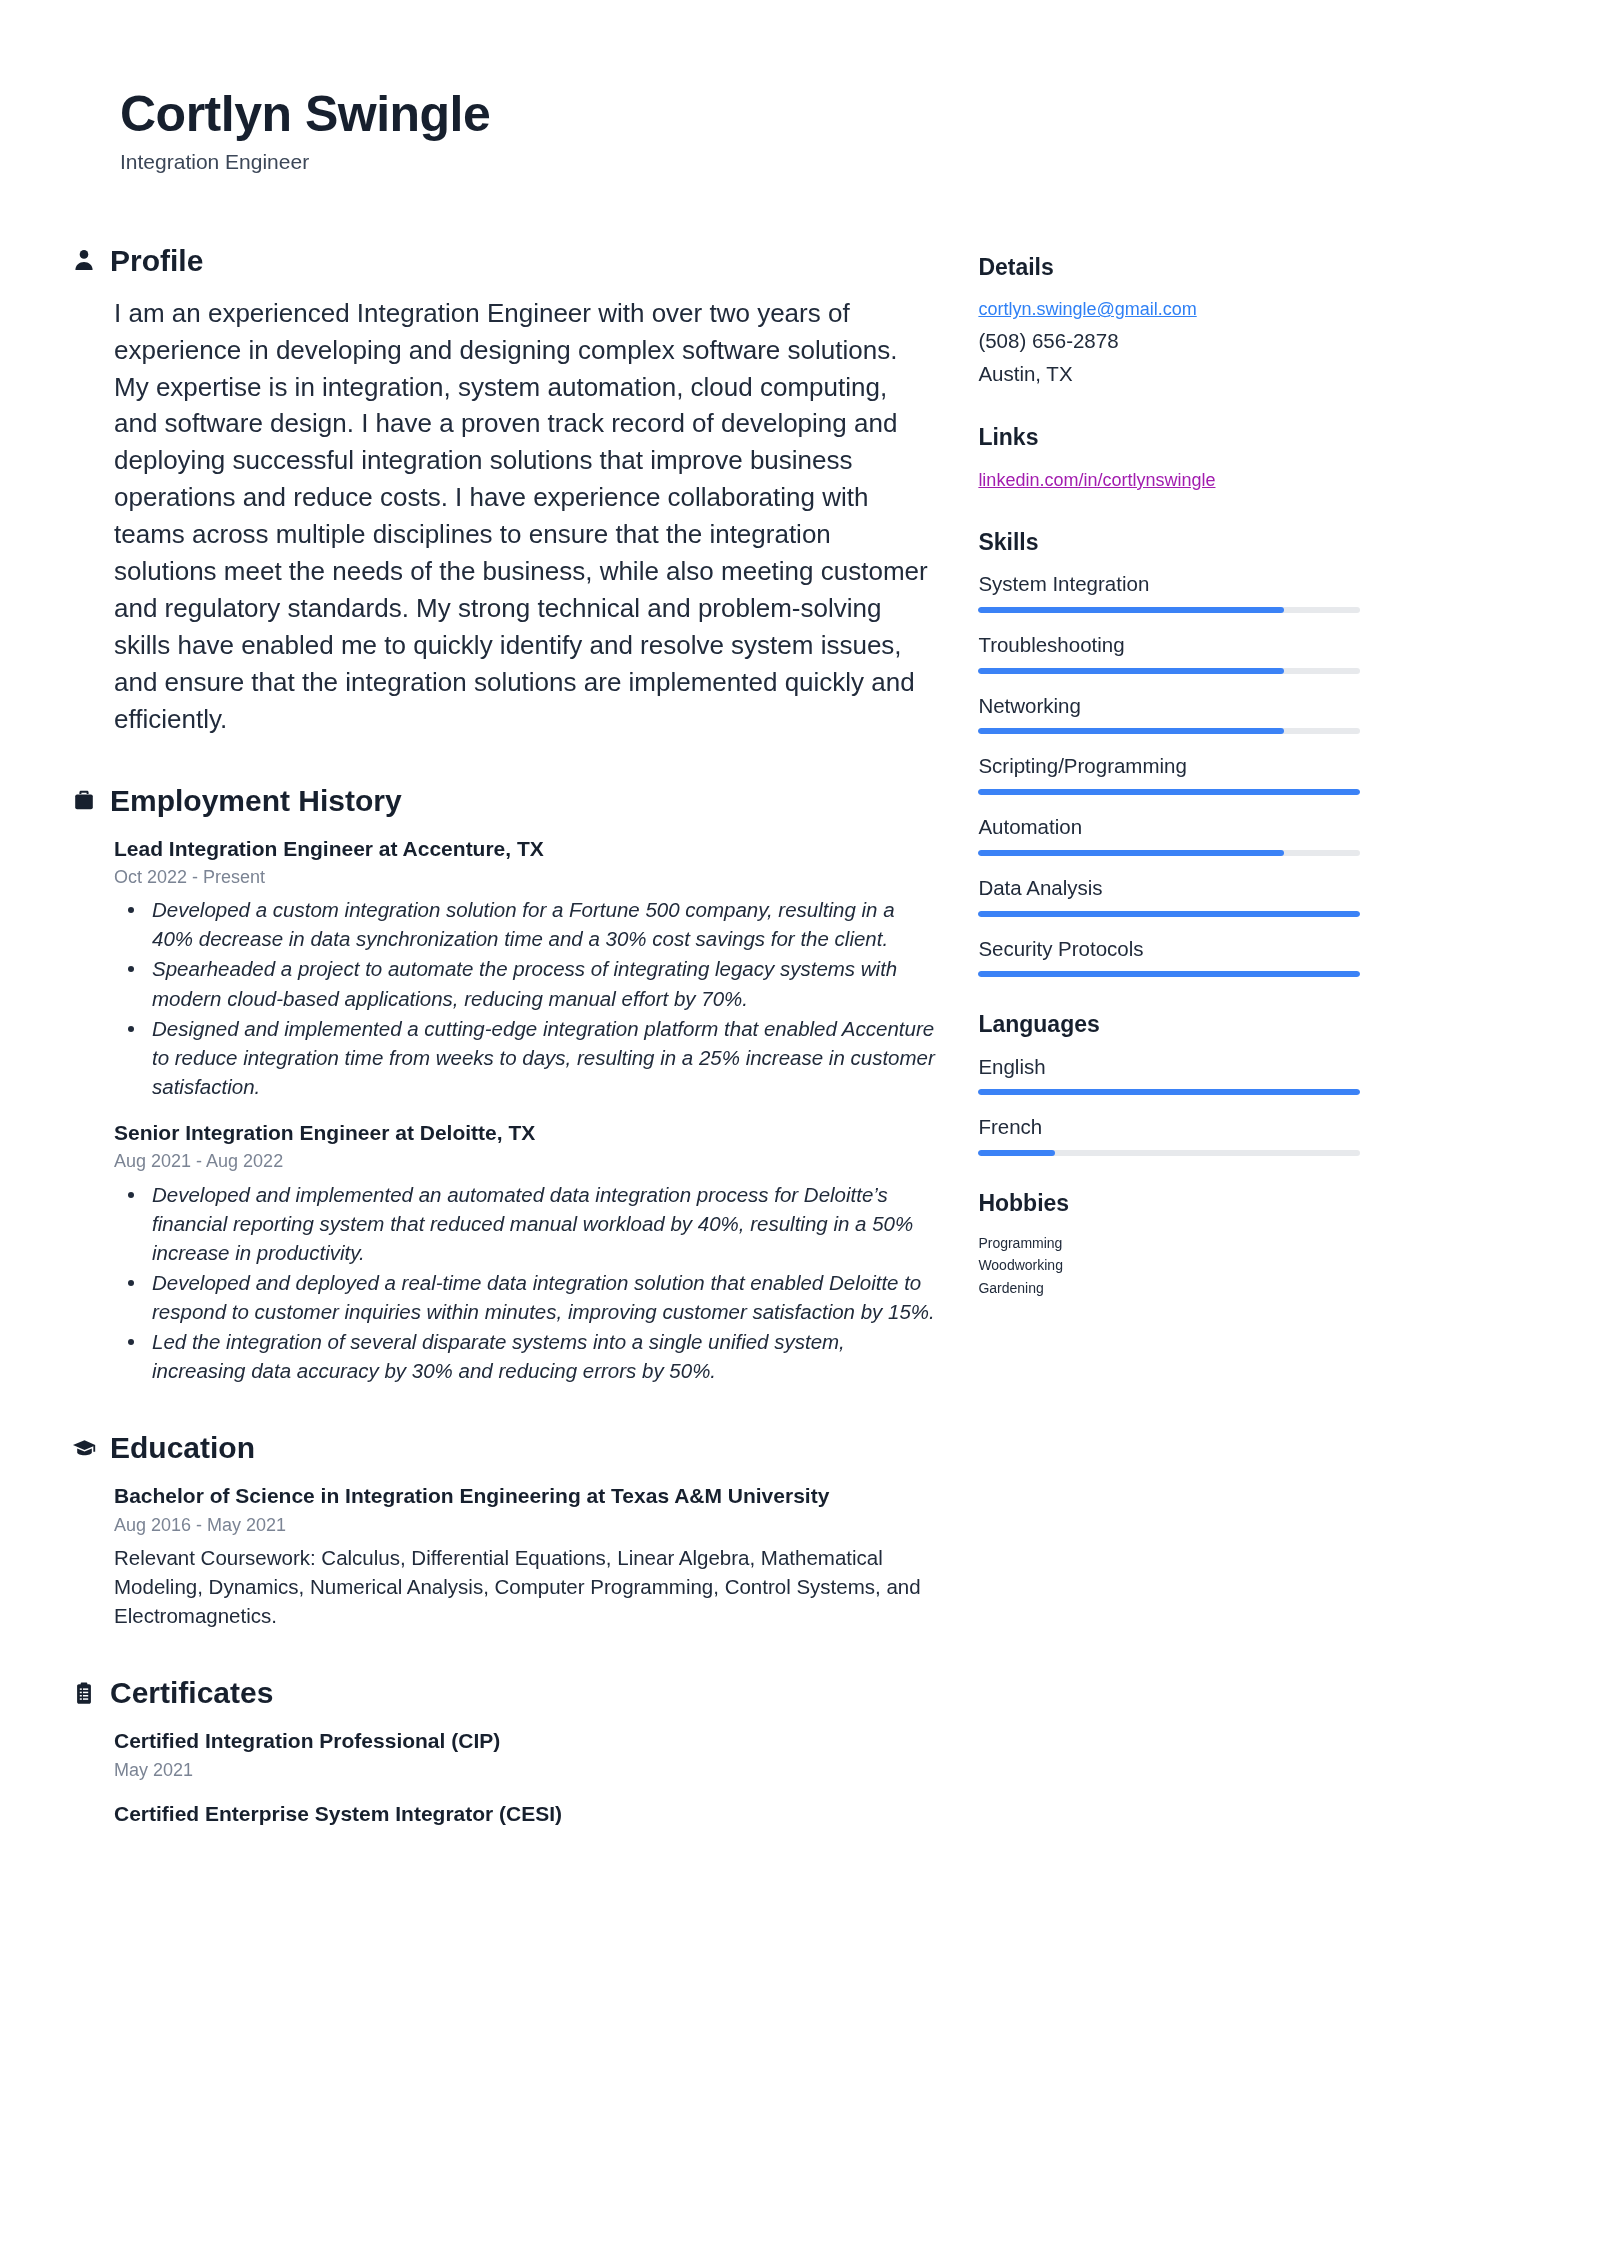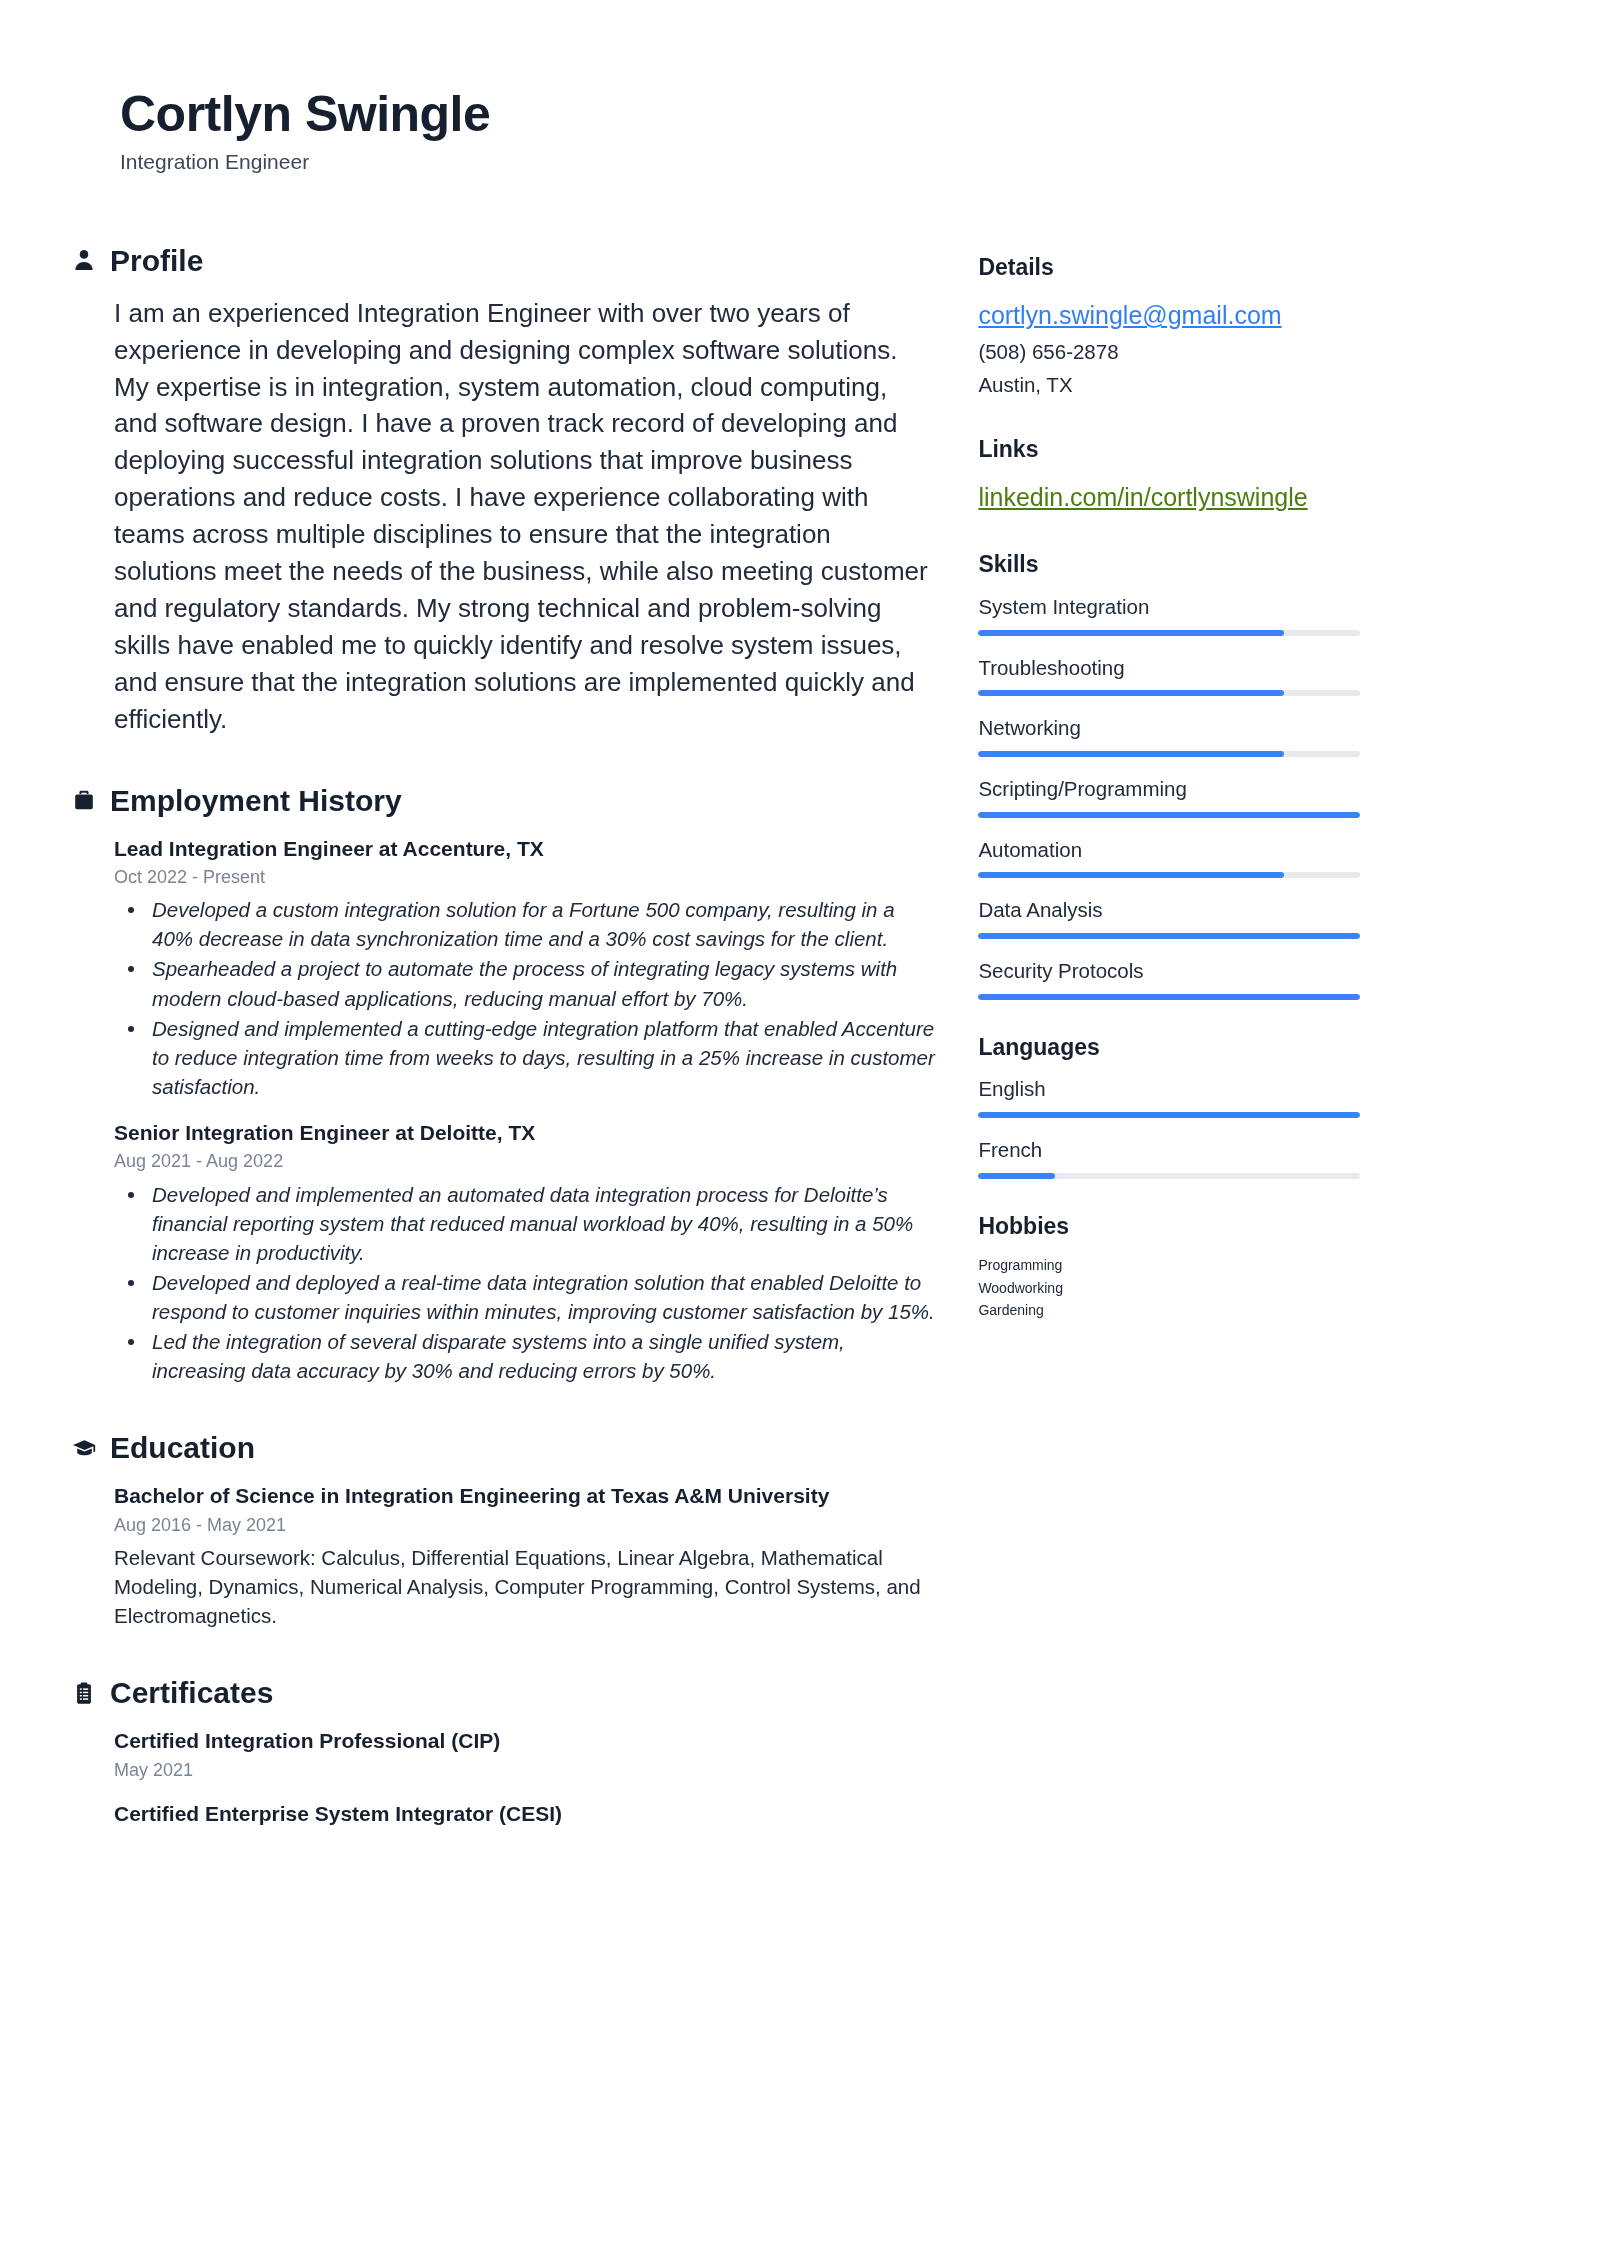--- a/index.html
+++ b/index.html
@@ -145,21 +145,21 @@
     color: #17202e;
     margin: 0 0 14px 0;
     line-height: 1.2;
   }
   .side-line {
     font-size: 20.5px;
     line-height: 1.62;
     color: #212b3b;
   }
   .side-link {
-    font-size: 25px;
+    font-size: 18px;
     line-height: 1.6;
     color: #2f80f5;
     text-decoration: underline;
     display: inline-block;
     word-break: break-all;
     cursor: pointer;
   }
   .rated { margin-bottom: 18px; }
   .rated-label {
     font-size: 20.5px;
@@ -306,21 +306,21 @@
         <div>
           <span class="side-link" style="color: rgb(47, 128, 245);">cortlyn.swingle@gmail.com</span>
         </div>
         <div class="side-line">(508) 656-2878</div>
         <div class="side-line">Austin, TX</div>
       </div>
 
       <div class="side-block">
         <h3 class="side-title">Links</h3>
         <div>
-          <span class="side-link" style="color: #4d7c0f;">linkedin.com/in/cortlynswingle</span>
+          <span class="side-link" style="color: #a21caf;">linkedin.com/in/cortlynswingle</span>
         </div>
       </div>
 
       <div class="side-block">
         <h3 class="side-title">Skills</h3>
         <div class="skills-list">
 
           <div class="rated">
             <div class="rated-label">System Integration</div>
             <div class="bar-track">

